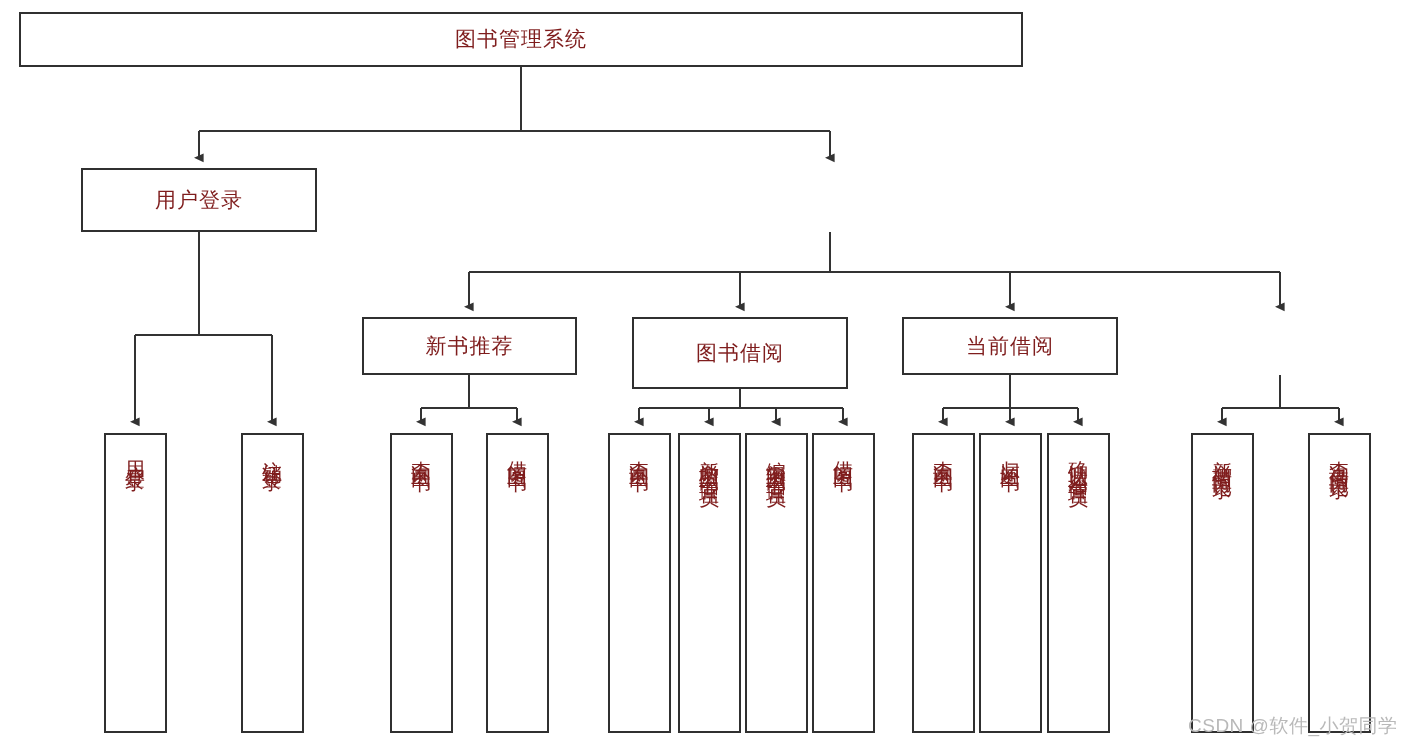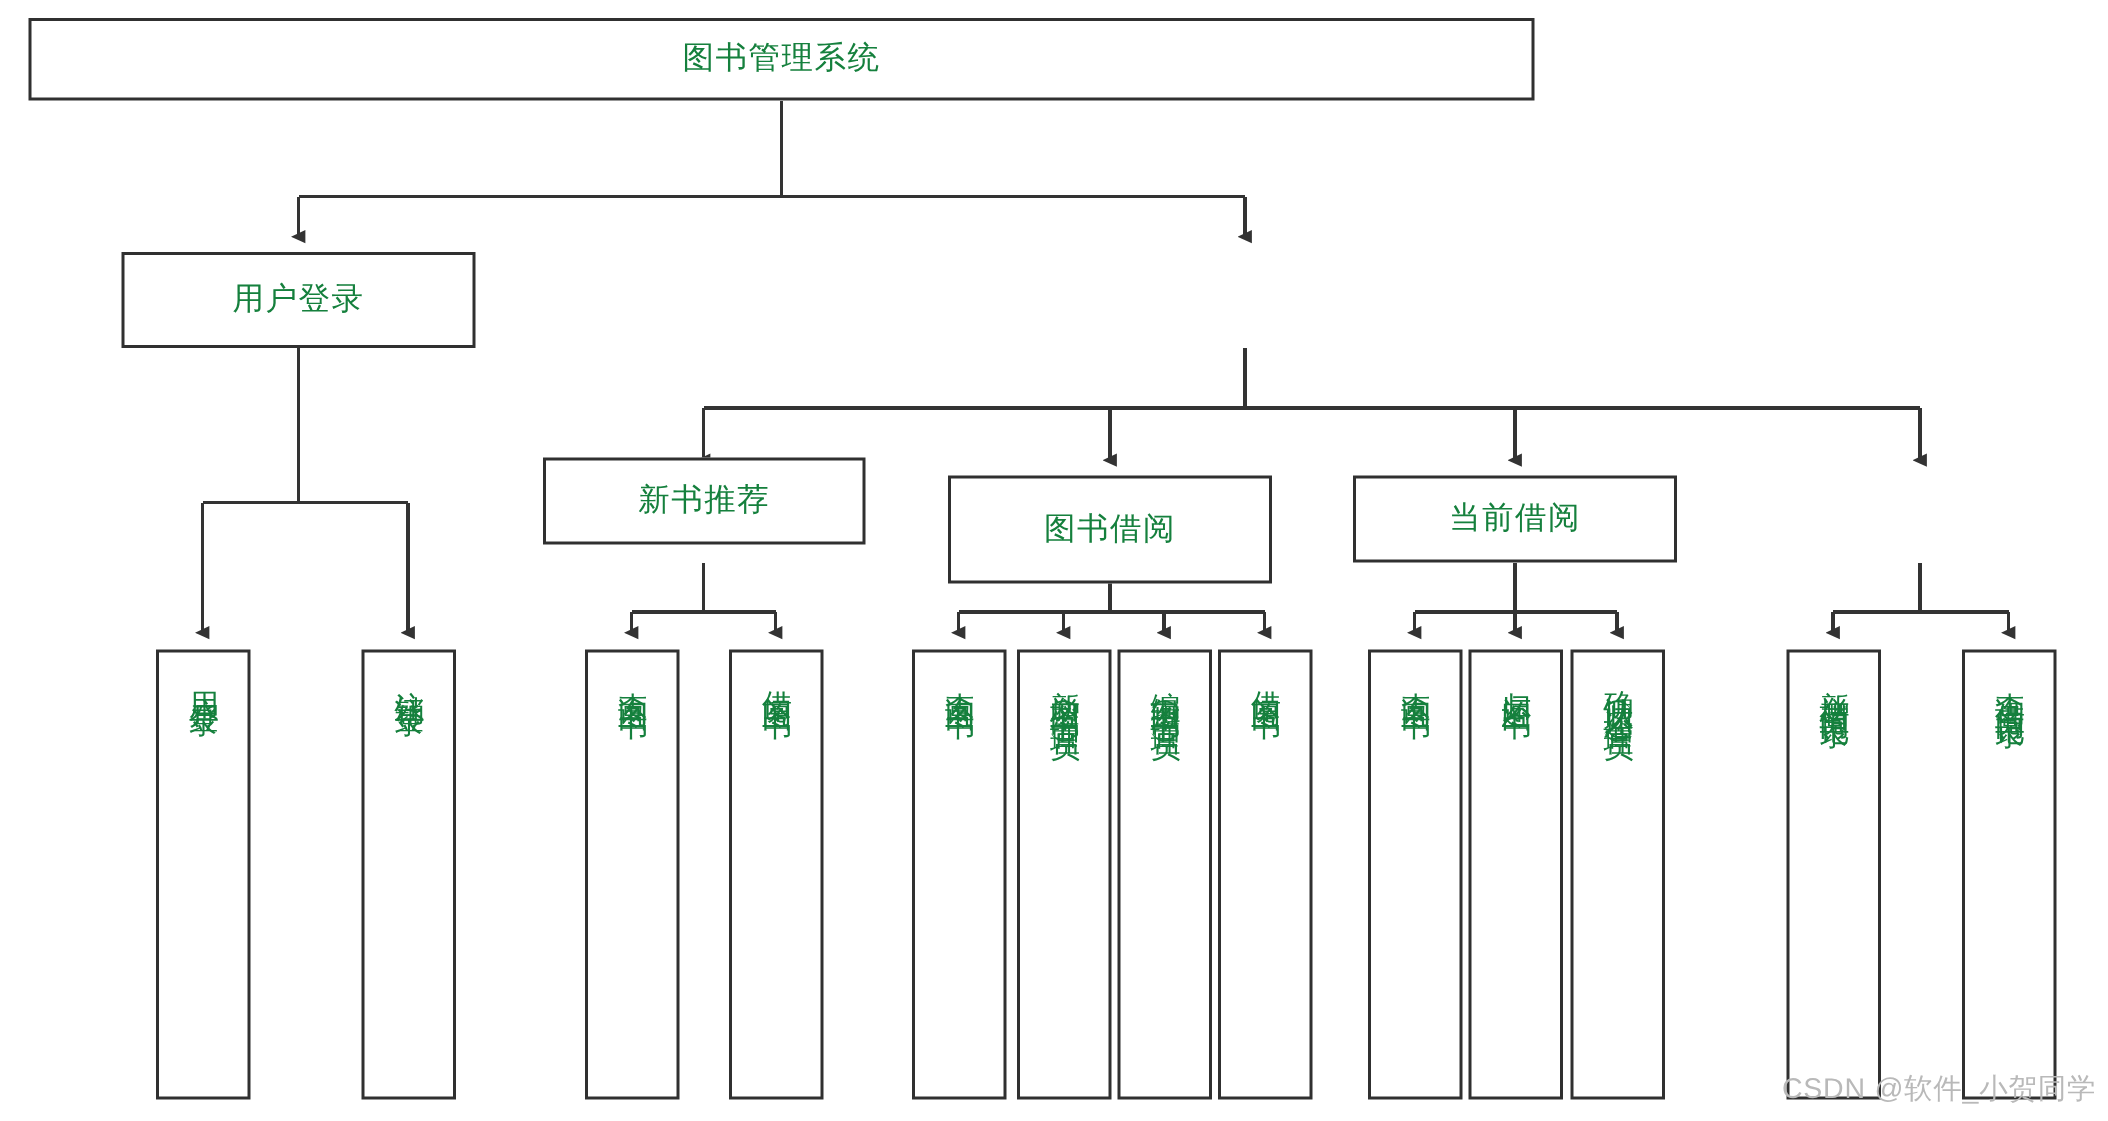--- a/index.html
+++ b/index.html
@@ -17,21 +17,21 @@
     background:#ffffff;
     border:2px solid #303030;
     display:flex;
     align-items:center;
     justify-content:center;
     text-align:center;
   }
   .node .lbl{
     font-size:21px;
     line-height:1.25;
-    color:#15803d;
+    color:#7f1d1d;
     letter-spacing:1px;
     white-space:nowrap;
   }
   
   .leaf .lbl{
     writing-mode:vertical-rl;
     text-orientation:upright;
     white-space:normal;
     letter-spacing:4px;
     font-size:20px;
@@ -116,21 +116,21 @@
 
   <div class="node" style="left:19px;top:12px;width:1004px;height:55px;">
     <span class="lbl">图书管理系统</span>
   </div>
 
   <div class="node" style="left:81px;top:168px;width:236px;height:64px;">
     <span class="lbl">用户登录</span>
   </div>
 
 
-  <div class="node" style="left:362px;top:305px;width:215px;height:58px;">
+  <div class="node" style="left:362px;top:317px;width:215px;height:58px;">
     <span class="lbl">新书推荐</span>
   </div>
 
   <div class="node" style="left:632px;top:317px;width:216px;height:72px;">
     <span class="lbl">图书借阅</span>
   </div>
 
   <div class="node" style="left:902px;top:317px;width:216px;height:58px;text-align:right;">
     <span class="lbl">当前借阅</span>
   </div>

